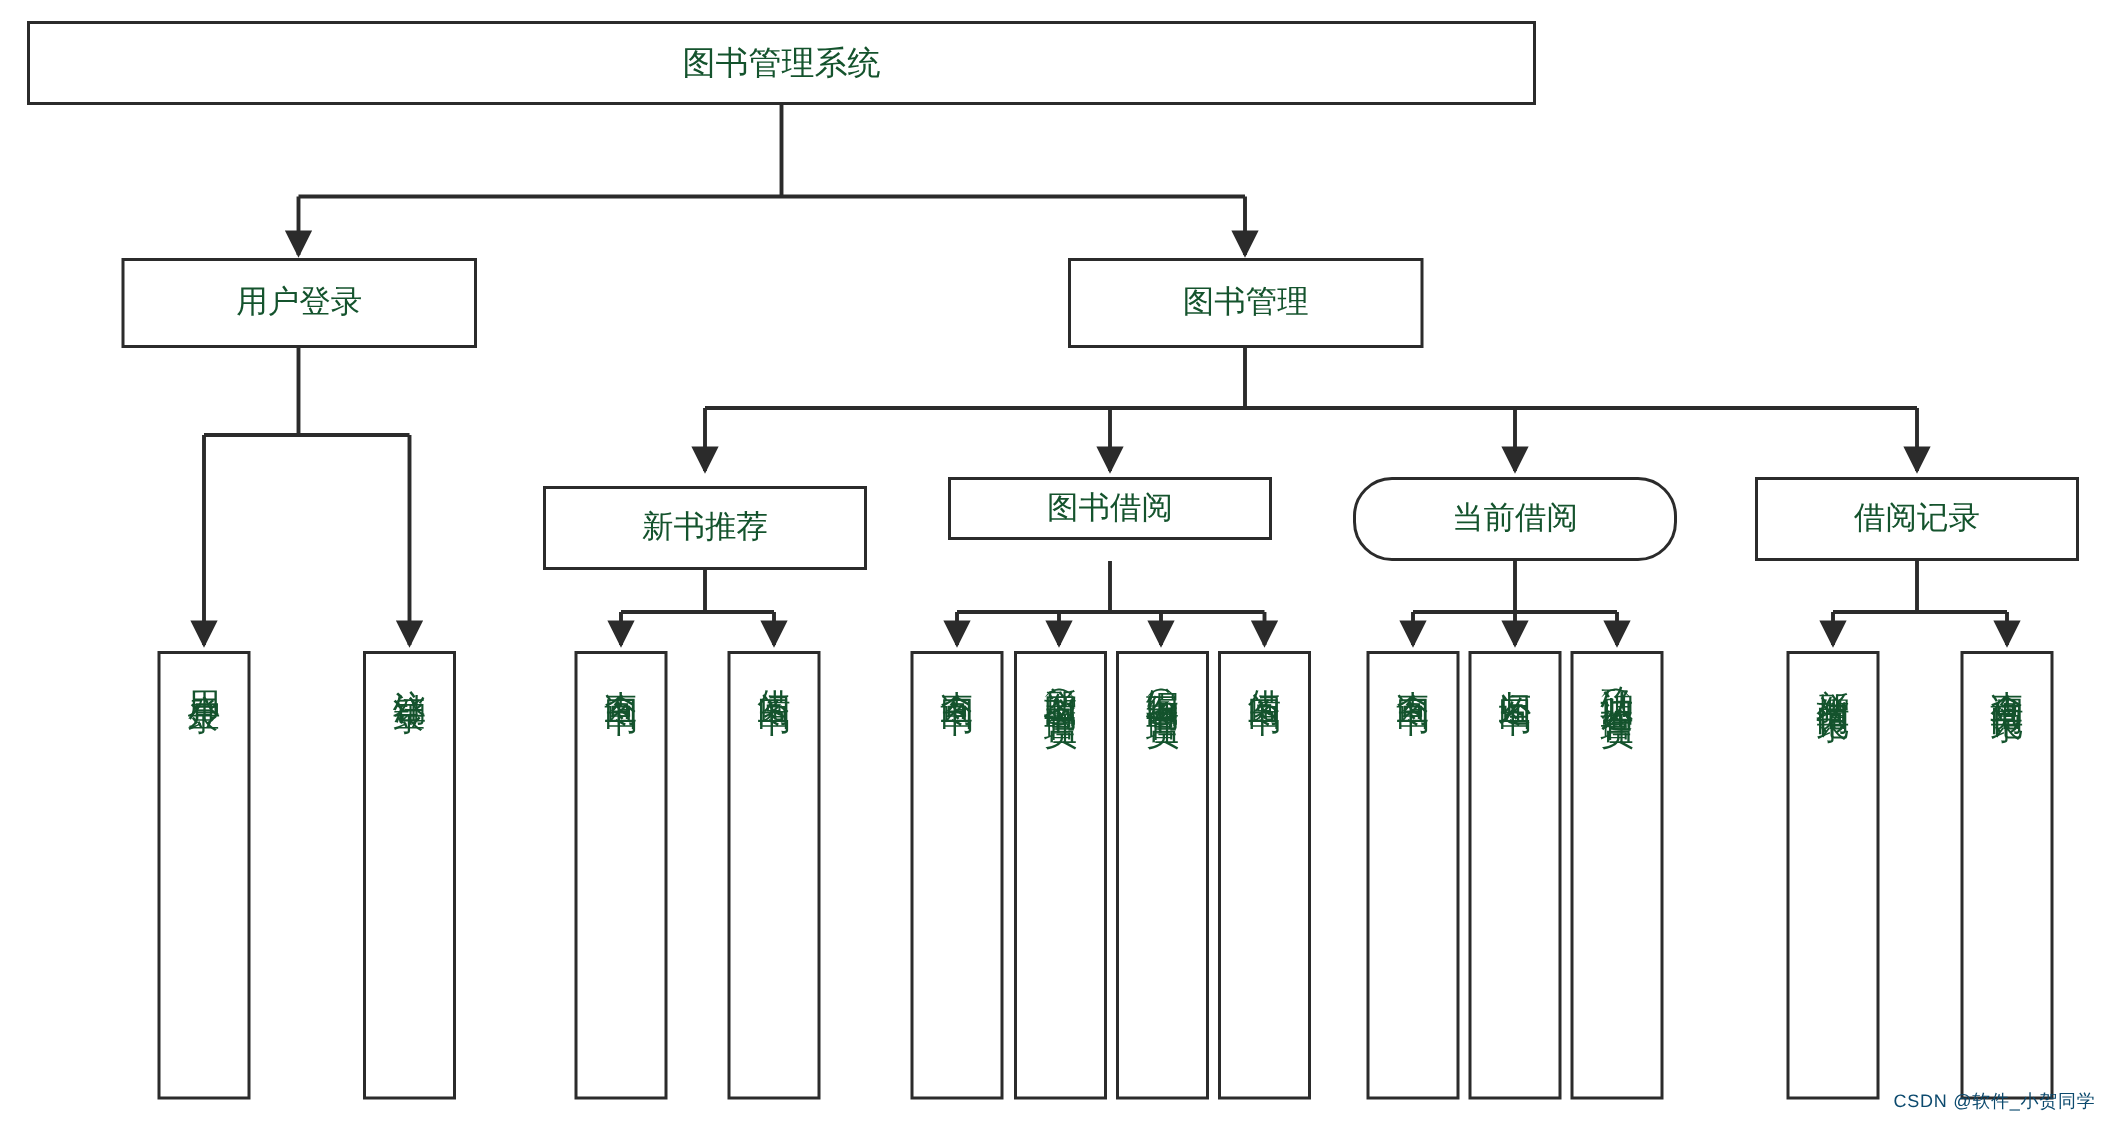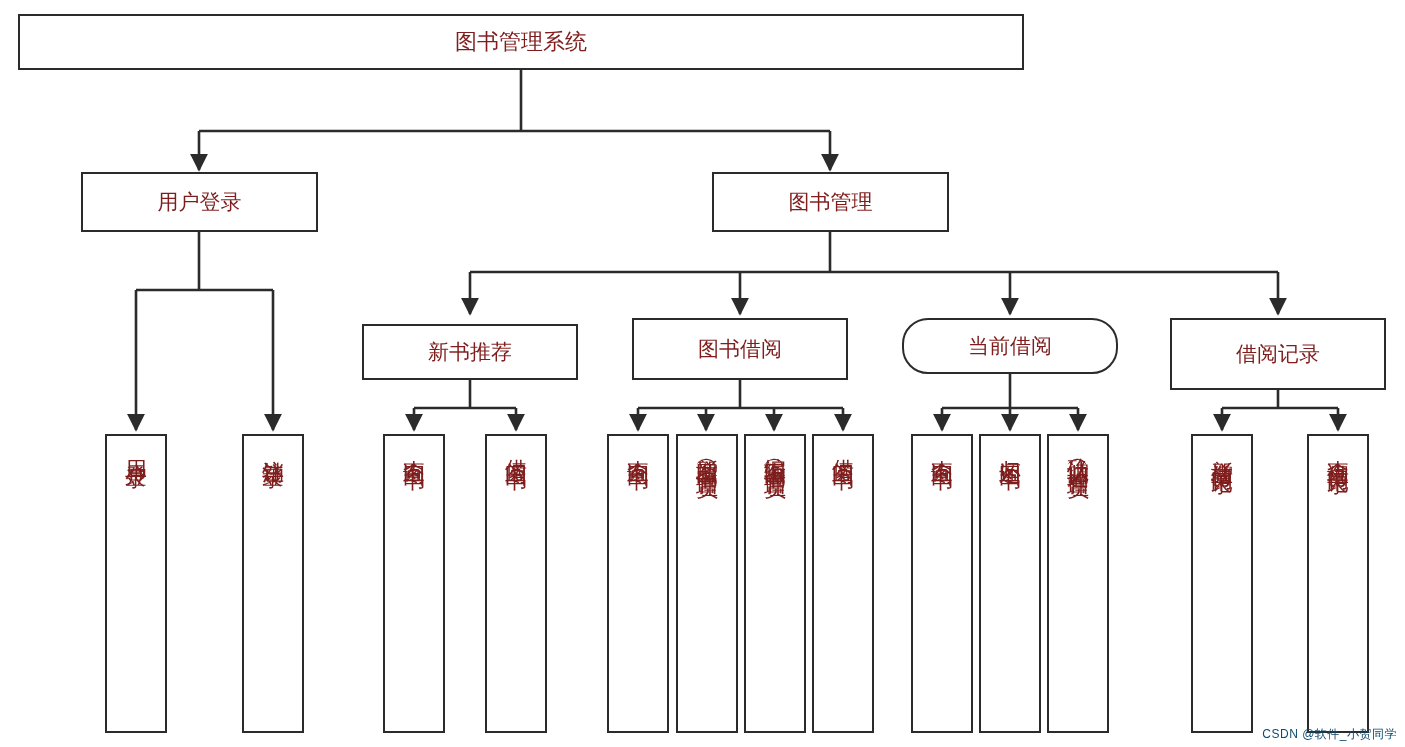--- a/index.html
+++ b/index.html
@@ -14,21 +14,21 @@
   .node{
     position:absolute;
     box-sizing:border-box;
     background:#ffffff;
     border:2px solid #2b2b2b;
     display:flex;
     align-items:center;
     justify-content:center;
   }
   .node .label{
-    color:#7f1d1d;
+    color:#14532d;
     line-height:1.18;
     text-align:center;
     white-space:pre;
   }
   
   .h-node .label{font-size:21px;}
   .root .label{font-size:22px;}
 
   
   .leaf{
@@ -122,29 +122,29 @@
   </div>
 
   <div class="node h-node" style="left:712px;top:172px;width:237px;height:60px;">
     <span class="label">图书管理</span>
   </div>
 
   <div class="node h-node" style="left:362px;top:324px;width:216px;height:56px;">
     <span class="label">新书推荐</span>
   </div>
 
-  <div class="node h-node" style="left:632px;top:318px;width:216px;height:62px;">
+  <div class="node h-node" style="left:632px;top:318px;width:216px;height:42px;">
     <span class="label">图书借阅</span>
   </div>
 
   <div class="node h-node" style="left:902px;top:318px;width:216px;height:56px;border-radius:26px;">
     <span class="label">当前借阅</span>
   </div>
 
-  <div class="node h-node" style="left:1170px;top:318px;width:216px;height:72px;">
+  <div class="node h-node" style="left:1170px;top:318px;width:216px;height:56px;">
     <span class="label">借阅记录</span>
   </div>
 
   <div class="node leaf" style="left:105px;top:434px;width:62px;height:299px;">
     <span class="label">用户登录</span>
   </div>
 
   <div class="node leaf" style="left:242px;top:434px;width:62px;height:299px;">
     <span class="label">注销登录</span>
   </div>

